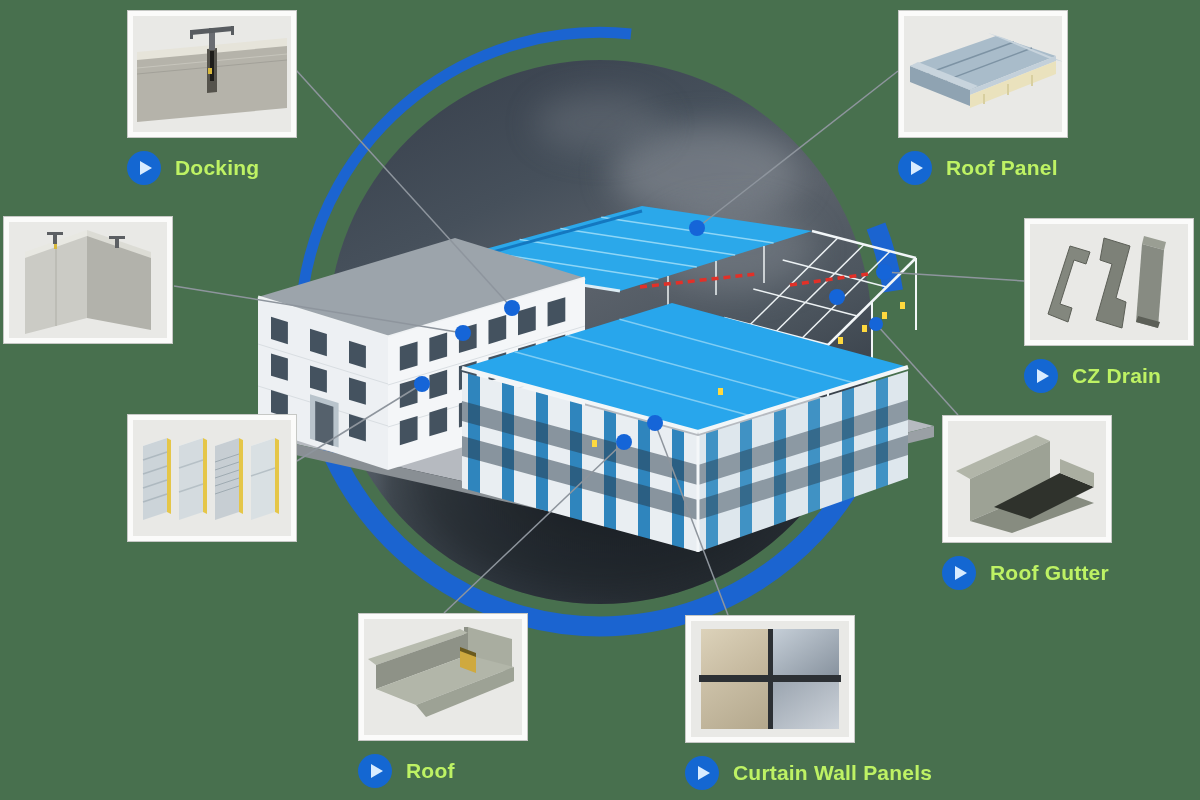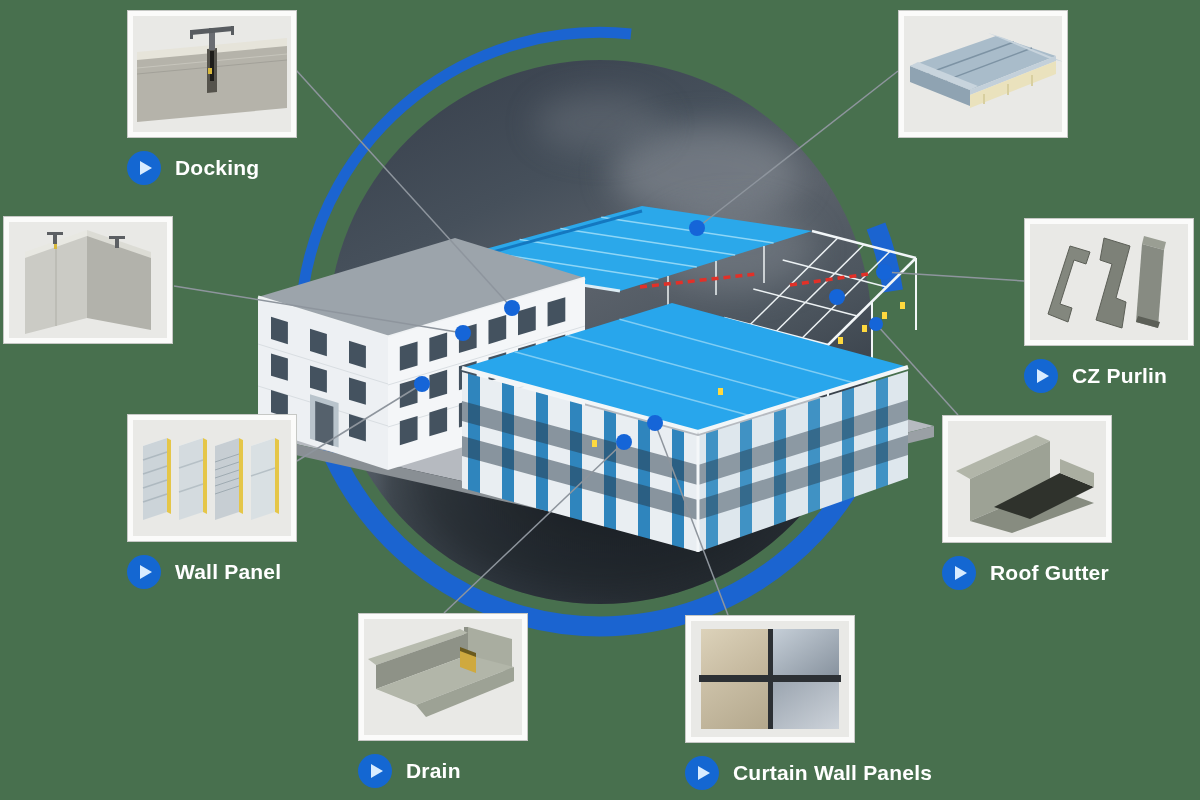--- a/index.html
+++ b/index.html
@@ -34,21 +34,21 @@
   .thumb svg{display:block;width:158px;height:116px;background:#e9e9e6;}
   .caption{display:flex;align-items:center;gap:14px;margin-top:13px;white-space:nowrap;}
   .play{
     width:34px;height:34px;border-radius:50%;flex:0 0 34px;
     background:#1467d2;display:flex;align-items:center;justify-content:center;
   }
   .play .tri{
     width:0;height:0;margin-left:4px;
     border-left:12px solid #d9ecff;border-top:7px solid transparent;border-bottom:7px solid transparent;
   }
-  .lbl{font-size:21px;font-weight:bold;color:#ffffff;letter-spacing:.2px;}
+  .lbl{font-size:21px;font-weight:bold;color:#bef264;letter-spacing:.2px;}
   .it-docking{left:127px;top:10px}
   .it-roof-panel{left:898px;top:10px}
   .it-corner-panel{left:3px;top:216px}
   .it-cz-purlin{left:1024px;top:218px}
   .it-wall-panel{left:127px;top:414px}
   .it-roof-gutter{left:942px;top:415px}
   .it-drain{left:358px;top:613px}
   .it-curtain-wall-panels{left:685px;top:615px}
 </style>
 </head>
@@ -240,20 +240,26 @@
       <line x1="42" y1="64.4" x2="128" y2="32" stroke="#7d93a4" stroke-width="1.5"></line>
       <polygon points="6,50 14,46 74,70 66,74" fill="#c8d4dd"></polygon>
       <polygon points="84,17 100,22 160,46 144,42" fill="#c8d4dd"></polygon>
       <polygon points="66,74 152,40 152,45 66,79" fill="#c3d0da"></polygon>
       <polygon points="66,79 152,45 152,58 66,92" fill="#eae2bd"></polygon>
       <line x1="80" y1="78" x2="80" y2="88" stroke="#d8cf9f" stroke-width="2"></line>
       <line x1="104" y1="68" x2="104" y2="79" stroke="#d8cf9f" stroke-width="2"></line>
       <line x1="128" y1="59" x2="128" y2="70" stroke="#d8cf9f" stroke-width="2"></line>
     </svg>
   </div>
+  <div class="caption">
+    <span class="play">
+        <span class="tri"></span>
+      </span>
+    <span class="lbl">Roof Panel</span>
+  </div>
 </div>
 
 <div class="item it-corner-panel">
   <div class="thumb">
     <svg viewBox="0 0 158 116">
       <polygon points="16,30 78,8 78,16 16,38" fill="#e8e8e2"></polygon>
       <polygon points="78,8 142,30 142,38 78,16" fill="#dcdcd5"></polygon>
       <polygon points="16,36 78,14 78,96 16,112" fill="#cbcbc5"></polygon>
       <polygon points="78,14 142,36 142,108 78,96" fill="#b2b2ab"></polygon>
       <line x1="47" y1="27" x2="47" y2="104" stroke="#b8b8b0" stroke-width="1.5"></line>
@@ -273,21 +279,21 @@
       <path d="M66,96 L82,40 L70,36 L74,14 L100,22 L86,74 L96,78 L92,104 Z" fill="#7d8178" stroke="#5c5f57" stroke-width="1"></path>
       <polygon points="112,20 134,26 136,18 114,12" fill="#9a9e93"></polygon>
       <polygon points="112,20 134,26 128,104 106,98" fill="#878b82"></polygon>
       <polygon points="106,98 128,104 130,98 108,92" fill="#5c5f57"></polygon>
     </svg>
   </div>
   <div class="caption">
     <span class="play">
         <span class="tri"></span>
       </span>
-    <span class="lbl">CZ Purlin</span>
+    <span class="lbl">CZ Drain</span>
   </div>
 </div>
 
 <div class="item it-wall-panel">
   <div class="thumb">
     <svg viewBox="0 0 158 116">
       <g>
         <polygon points="10,26 34,18 38,20 14,28" fill="#f2f4f5"></polygon>
         <polygon points="34,18 38,20 38,94 34,92" fill="#e5c648"></polygon>
         <polygon points="10,26 34,18 34,92 10,100" fill="#ccd4d9"></polygon>
@@ -314,26 +320,20 @@
         <line x1="82" y1="74" x2="106" y2="66" stroke="#9fabb2" stroke-width="1"></line>
       </g>
       <g>
         <polygon points="118,26 142,18 146,20 122,28" fill="#f2f4f5"></polygon>
         <polygon points="142,18 146,20 146,94 142,92" fill="#e5c648"></polygon>
         <polygon points="118,26 142,18 142,92 118,100" fill="#d9e0e3"></polygon>
         <line x1="118" y1="56" x2="142" y2="48" stroke="#b6c0c6" stroke-width="1.5"></line>
       </g>
     </svg>
   </div>
-  <div class="caption">
-    <span class="play">
-        <span class="tri"></span>
-      </span>
-    <span class="lbl">Wall Panel</span>
-  </div>
 </div>
 
 <div class="item it-roof-gutter">
   <div class="thumb">
     <svg viewBox="0 0 158 116">
       <polygon points="8,50 88,14 102,20 22,58" fill="#b2b6a9"></polygon>
       <polygon points="22,58 102,20 102,66 22,100" fill="#9da295"></polygon>
       <polygon points="22,100 102,66 146,82 64,112" fill="#878c80"></polygon>
       <polygon points="46,86 112,52 146,66 82,98" fill="#2f322c"></polygon>
       <polygon points="112,38 146,52 146,66 112,52" fill="#aaaea1"></polygon>
@@ -357,21 +357,21 @@
       <polygon points="12,70 104,36 150,48 52,86" fill="#b2b6a9"></polygon>
       <polygon points="52,86 150,48 150,62 62,98" fill="#9da295"></polygon>
       <polygon points="96,30 112,36 112,54 96,48" fill="#cfa93f"></polygon>
       <polygon points="96,28 112,34 112,38 96,32" fill="#6b5a1e"></polygon>
     </svg>
   </div>
   <div class="caption">
     <span class="play">
         <span class="tri"></span>
       </span>
-    <span class="lbl">Drain</span>
+    <span class="lbl">Roof</span>
   </div>
 </div>
 
 <div class="item it-curtain-wall-panels">
   <div class="thumb">
     <svg viewBox="0 0 158 116">
       <defs>
         <linearGradient id="gBeige1" x1="0" y1="0" x2="1" y2="1">
             <stop offset="0" stop-color="#dcd2ba"></stop>
             <stop offset="1" stop-color="#bfb297"></stop>

